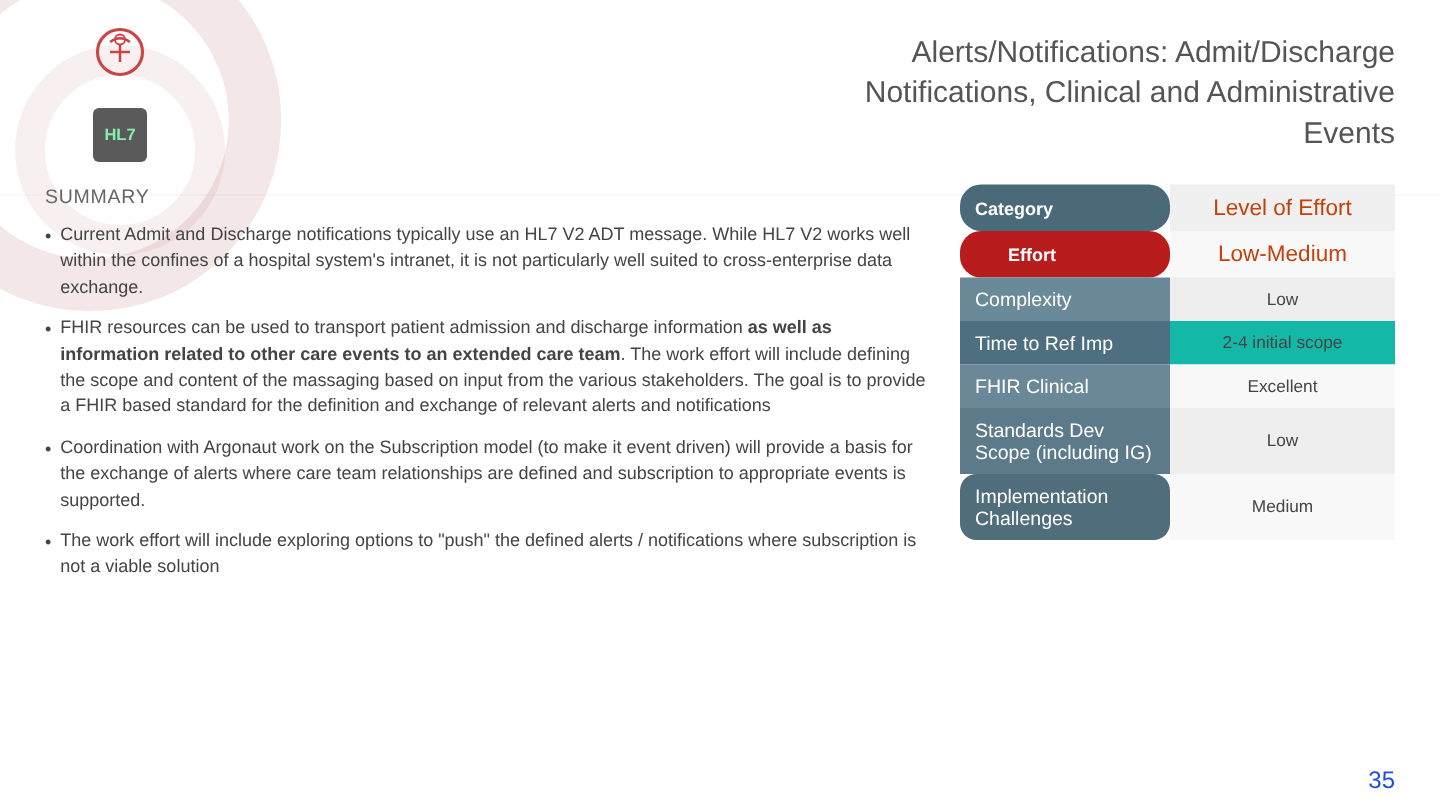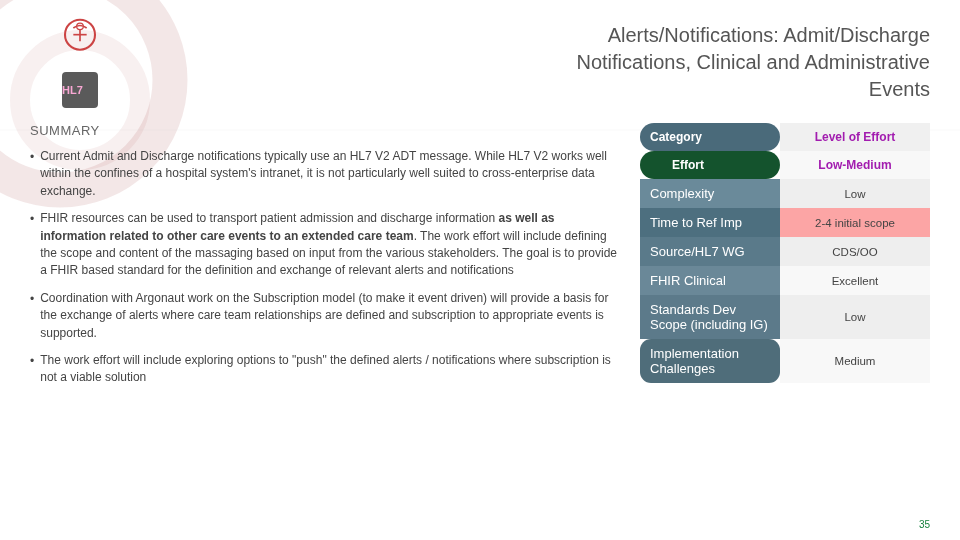--- a/index.html
+++ b/index.html
@@ -37,21 +37,22 @@
       height: 50px;
     }
 
     .logo-badge {
       width: 36px;
       height: 36px;
       background: #5a5a5a;
       border-radius: 4px;
       display: flex;
       align-items: center;
-      color: #f9a8d4;
+      justify-content: center;
+      color: #86efac;
       font-size: 14px;
       font-weight: bold;
     }
 
     .title-area {
       flex: 1;
       text-align: right;
       padding-top: 4px;
     }
 
@@ -131,23 +132,23 @@
 
     .info-table tr:first-child .cat-cell {
       background: #4a6a7a;
       color: white;
       font-weight: bold;
       font-size: 12px;
       border-radius: 14px;
     }
 
     .info-table tr:first-child .val-cell {
-      font-weight: bold;
-      font-size: 12px;
-      color: #a21caf;
+      font-weight: normal;
+      font-size: 15px;
+      color: #c2410c;
       background: #f0f0f0;
     }
 
     .cat-cell {
       padding: 7px 10px;
       font-size: 13px;
       width: 140px;
     }
 
     .val-cell {
@@ -161,22 +162,22 @@
     
     .info-table tr:nth-child(even) .val-cell {
       background: #eeeeee;
     }
 
     
     .page-number {
       position: absolute;
       bottom: 10px;
       right: 30px;
-      font-size: 10px;
-      color: #15803d;
+      font-size: 16px;
+      color: #1d4ed8;
       z-index: 1;
     }
 
     
     .bg-lines {
       position: absolute;
       top: 0;
       left: 0;
       width: 100%;
       height: 100%;
@@ -247,34 +248,30 @@
   <div class="right-col">
     <table class="info-table">
       <thead>
         <tr>
           <td class="cat-cell">Category</td>
           <td class="val-cell">Level of Effort</td>
         </tr>
       </thead>
       <tbody id="table-body">
       <tr>
-            <td class="cat-cell" style="background: #14532d; color: white; white-space: pre-line; padding-left: 32px;">Effort</td>
+            <td class="cat-cell" style="background: #b91c1c; color: white; white-space: pre-line; padding-left: 32px;">Effort</td>
             <td class="val-cell" style="background: rgb(248, 248, 248);">Low-Medium</td>
           </tr>
           <tr>
             <td class="cat-cell" style="background: rgb(106, 138, 154); color: white; white-space: pre-line;">Complexity</td>
             <td class="val-cell" style="background: rgb(238, 238, 238);">Low</td>
           </tr>
           <tr>
             <td class="cat-cell" style="background: rgb(77, 111, 127); color: white; white-space: pre-line;">Time to Ref Imp</td>
-            <td class="val-cell" style="background: #fca5a5;">2-4 initial scope</td>
-          </tr>
-          <tr>
-            <td class="cat-cell" style="background: rgb(90, 122, 138); color: white; white-space: pre-line;">Source/HL7 WG</td>
-            <td class="val-cell" style="background: rgb(238, 238, 238);">CDS/OO</td>
+            <td class="val-cell" style="background: #14b8a6;">2-4 initial scope</td>
           </tr>
           <tr>
             <td class="cat-cell" style="background: rgb(106, 136, 152); color: white; white-space: pre-line;">FHIR Clinical</td>
             <td class="val-cell" style="background: rgb(248, 248, 248);">Excellent</td>
           </tr>
           <tr>
             <td class="cat-cell" style="background: rgb(92, 122, 138); color: white; white-space: pre-line; margin-left: 41px;">Standards Dev
 Scope (including IG)</td>
             <td class="val-cell" style="background: rgb(238, 238, 238);">Low</td>
           </tr>

